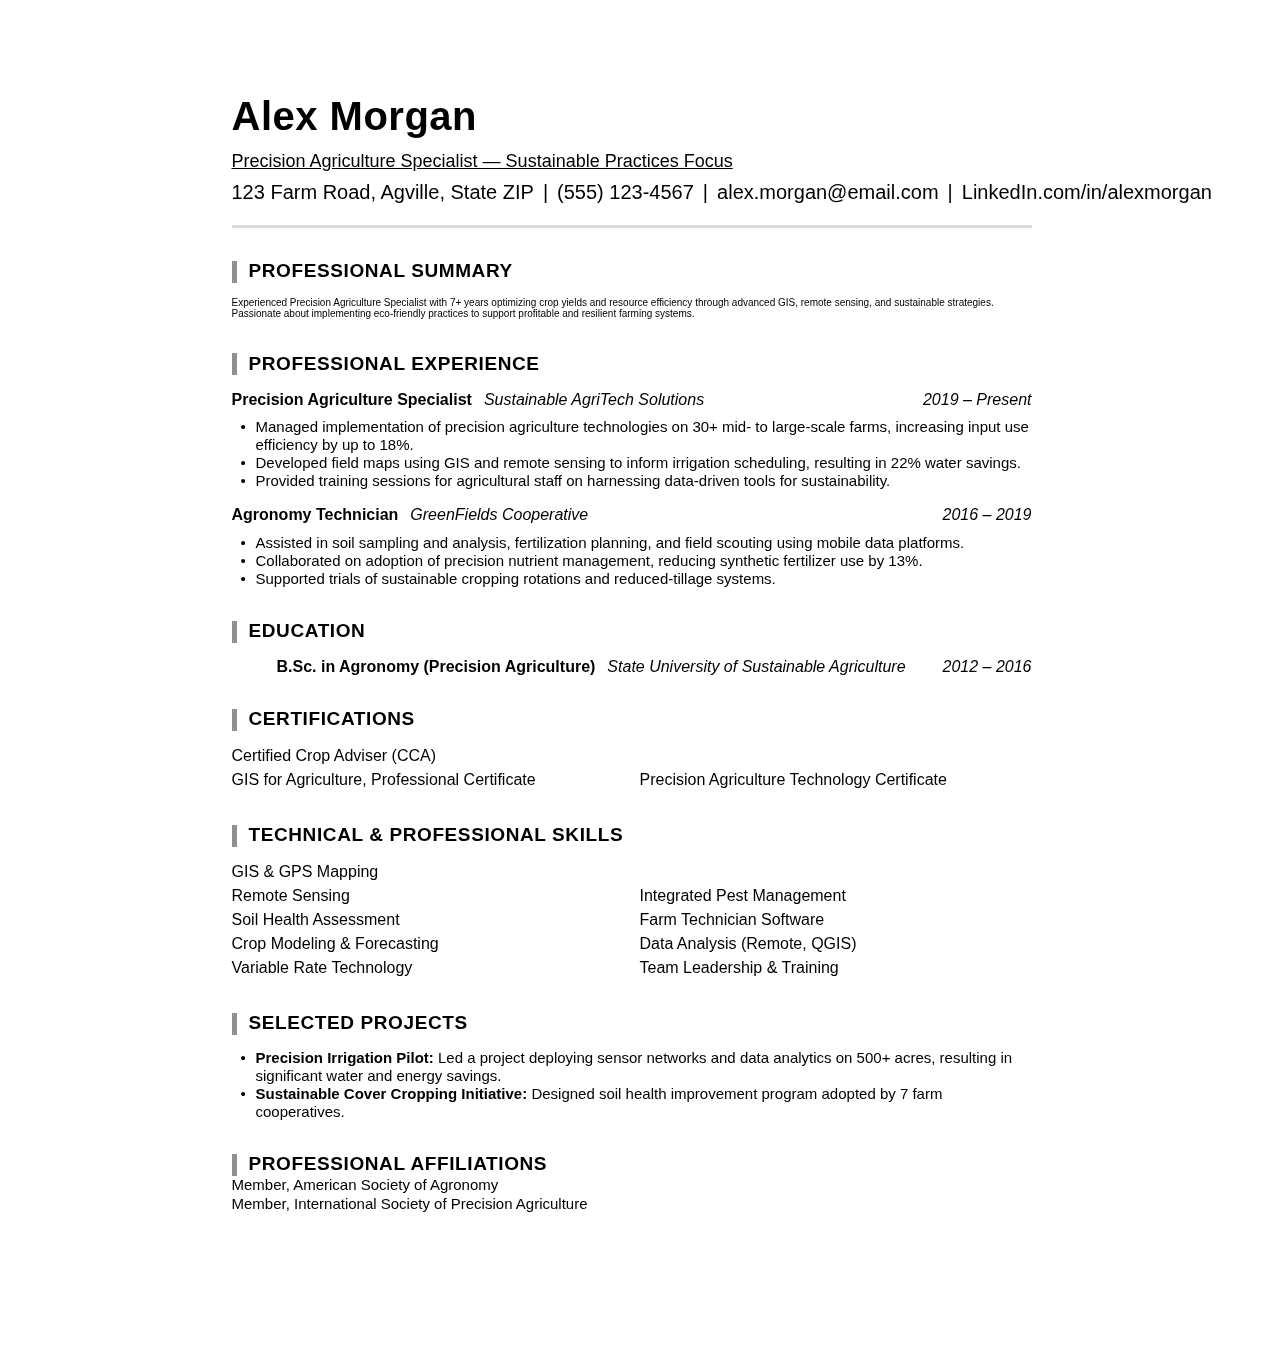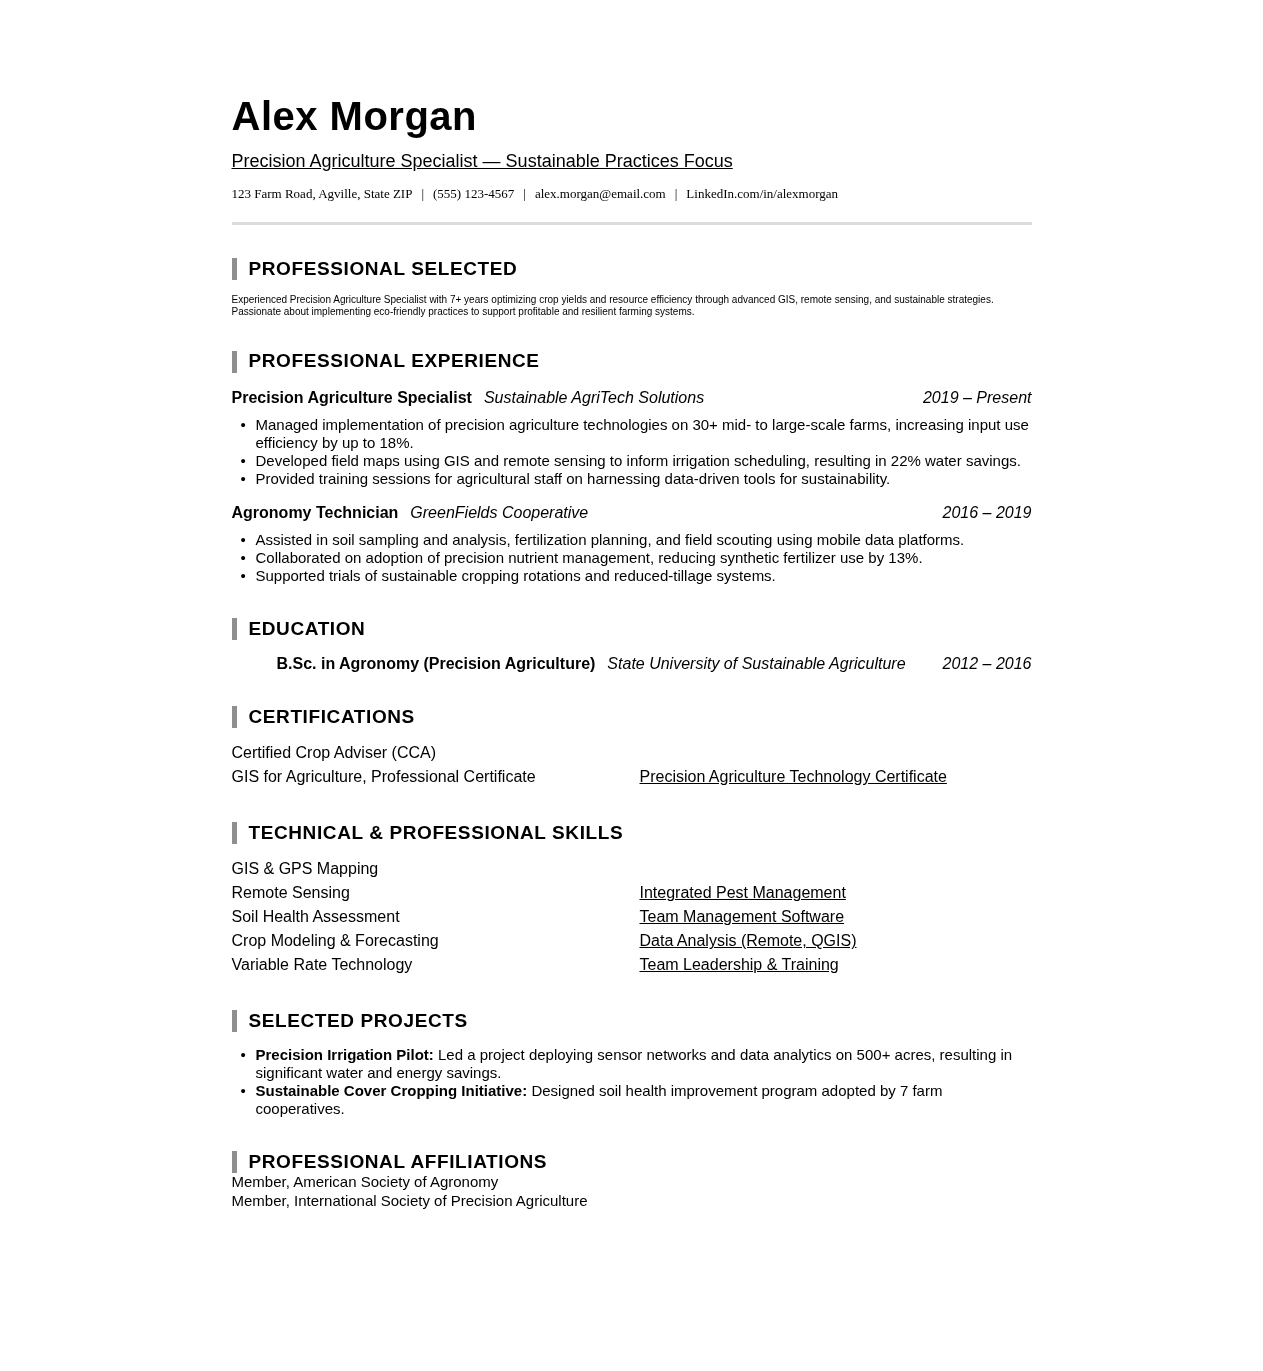--- a/index.html
+++ b/index.html
@@ -25,25 +25,24 @@
     margin: 0;
     letter-spacing: 0.5px;
   }
   .subtitle {
     font-size: 18px;
     line-height: 1.2;
     margin-top: 15px;
     text-decoration: underline;
   }
   .contact {
-    font-size: 13px;
-    line-height: 1.2;
-    margin-top: 13px;
+    font-size: 20px;
+    line-height: 1.2;
+    margin-top: 7px;
     white-space: nowrap;
-    font-family: Liberation Serif, serif;
   }
   .contact .sep {
     color: #000;
     margin: 0 9px;
   }
   .divider {
     margin-top: 21px;
     height: 3px;
     background: #dcdcdc;
   }
@@ -104,21 +103,21 @@
   }
 
   
   .two-col {
     display: flex;
     margin-top: 13px;
     font-size: 16px;
     align-items: flex-end;
   }
   .col-left { width: 408px; flex: 0 0 auto; }
-  .col-right { flex: 1 1 auto; text-decoration: underline; }
+  .col-right { flex: 1 1 auto; }
   .col-line { line-height: 24px; }
 
   
   .proj-label { font-weight: bold; }
 
   
   .affil-line {
     font-size: 15px;
     line-height: 1.25;
   }
@@ -132,21 +131,21 @@
   <h1 class="name">Alex Morgan</h1>
   <div class="subtitle">Precision Agriculture Specialist — Sustainable Practices Focus</div>
   <div class="contact">
     <span>123 Farm Road, Agville, State ZIP</span><span class="sep">|</span><span>(555) 123-4567</span><span class="sep">|</span><span>alex.morgan@email.com</span><span class="sep">|</span><span>LinkedIn.com/in/alexmorgan</span>
   </div>
   <div class="divider"></div>
 
   <div class="section">
     <div class="sec-head">
       <span class="sec-bar"></span>
-      <span class="sec-title">PROFESSIONAL SELECTED</span>
+      <span class="sec-title">PROFESSIONAL SUMMARY</span>
     </div>
     <div class="body-text">Experienced Precision Agriculture Specialist with 7+ years optimizing crop yields and resource efficiency through advanced GIS, remote sensing, and sustainable strategies. Passionate about implementing eco-friendly practices to support profitable and resilient farming systems.</div>
   </div>
 
   <div class="section">
     <div class="sec-head">
       <span class="sec-bar"></span>
       <span class="sec-title">PROFESSIONAL EXPERIENCE</span>
     </div>
 
@@ -213,21 +212,21 @@
     <div class="two-col">
       <div class="col-left">
         <div class="col-line">GIS &amp; GPS Mapping</div>
         <div class="col-line">Remote Sensing</div>
         <div class="col-line">Soil Health Assessment</div>
         <div class="col-line">Crop Modeling &amp; Forecasting</div>
         <div class="col-line">Variable Rate Technology</div>
       </div>
       <div class="col-right">
         <div class="col-line">Integrated Pest Management</div>
-        <div class="col-line">Team Management Software</div>
+        <div class="col-line">Farm Technician Software</div>
         <div class="col-line">Data Analysis (Remote, QGIS)</div>
         <div class="col-line">Team Leadership &amp; Training</div>
       </div>
     </div>
   </div>
 
   <div class="section">
     <div class="sec-head">
       <span class="sec-bar"></span>
       <span class="sec-title">SELECTED PROJECTS</span>

